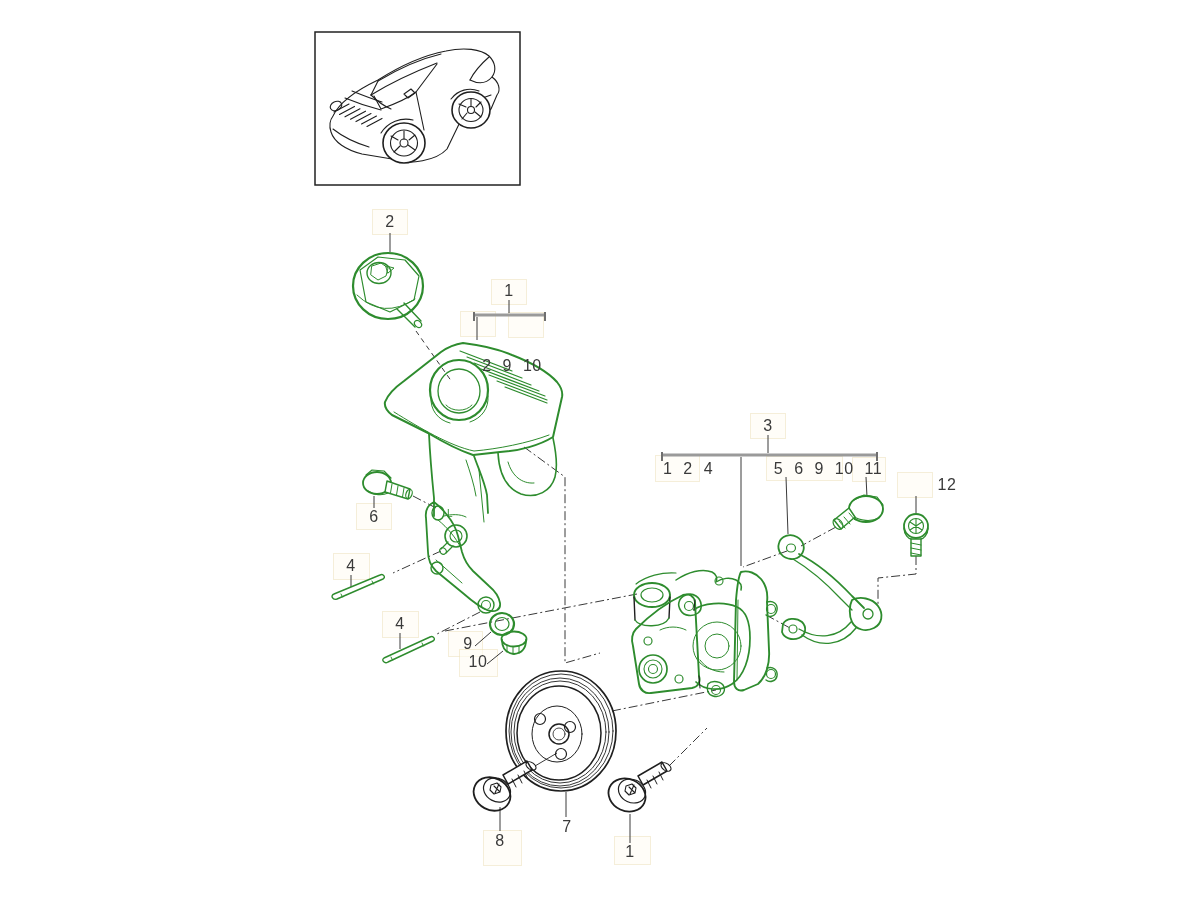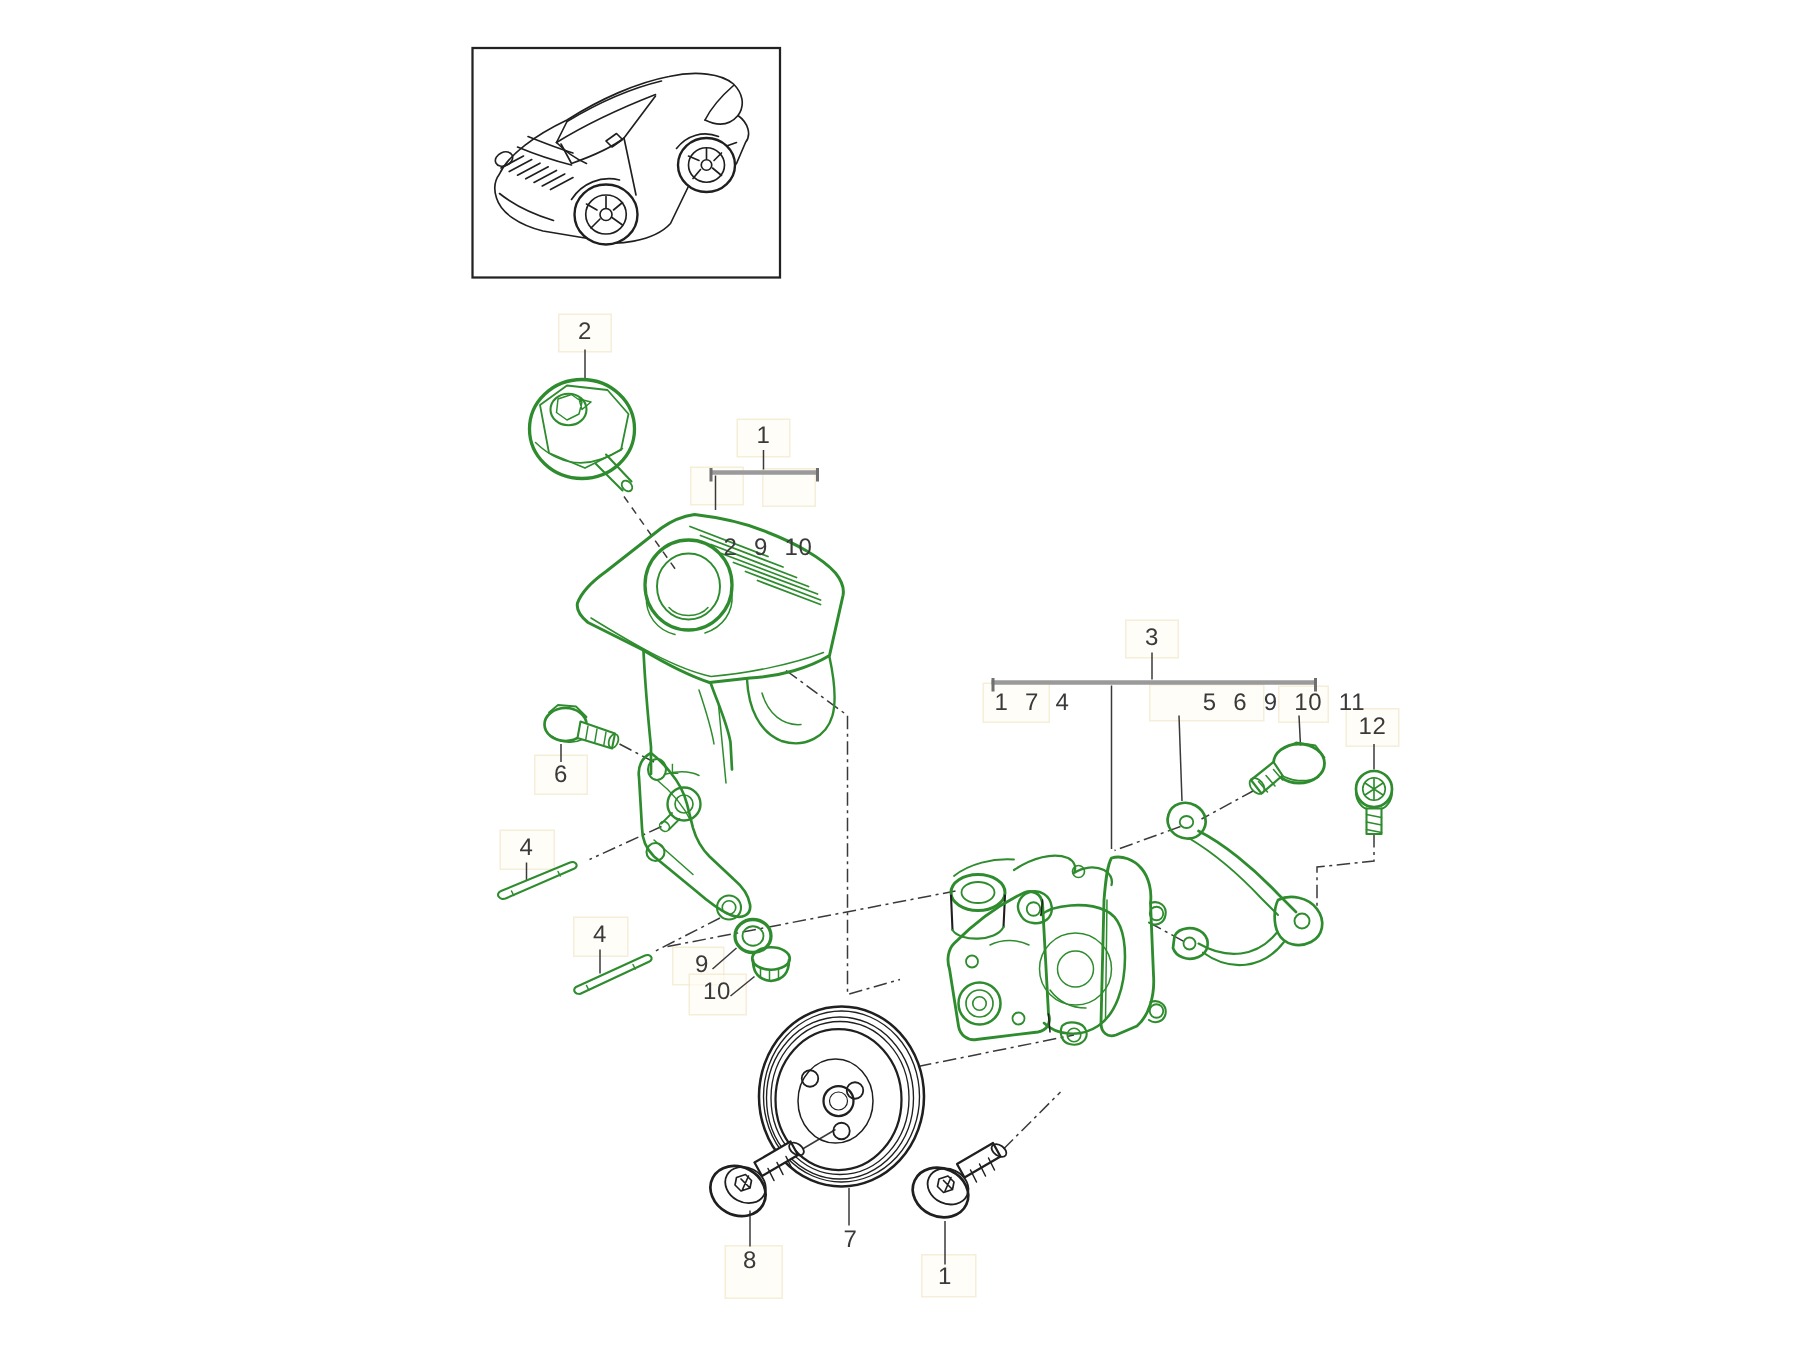--- a/index.html
+++ b/index.html
@@ -295,26 +295,26 @@
       <path class="bk" stroke-width="1" d="M647,780 l4,8 M653,776 l4,8 M659,772 l4,8"></path>
       <ellipse class="bk" cx="666" cy="767" rx="3.5" ry="5.5" transform="rotate(-55 666 767)" stroke-width="1.2"></ellipse>
     </g>
   </svg>
 
   <div class="layer" id="callout-layer">
       <div class="callout" style="left: 390px; top: 222px;">2</div>
       <div class="callout" style="left: 509px; top: 291px;">1</div>
       <div class="callout group" style="left: 512px; top: 326px; margin-top: 40px;">2 9 10</div>
       <div class="callout" style="left: 768px; top: 426px;">3</div>
-      <div class="callout group" style="left: 688px; top: 469px;">1 7 4</div>
-      <div class="callout group" style="left: 828px; top: 469px; margin-left: 28px;">5 6 9 10 11</div>
+      <div class="callout group" style="left: 688px; top: 469px;">1 2 4</div>
+      <div class="callout group" style="left: 828px; top: 469px;">5 6 9 10 11</div>
       <div class="callout" style="left: 374px; top: 517px;">6</div>
       <div class="callout" style="left: 351px; top: 566px;">4</div>
       <div class="callout" style="left: 400px; top: 624px;">4</div>
       <div class="callout" style="left: 468px; top: 644px;">9</div>
       <div class="callout" style="left: 478px; top: 662px;">10</div>
       <div class="callout" style="left: 567px; top: 827px;">7</div>
       <div class="callout" style="left: 500px; top: 841px;">8</div>
       <div class="callout" style="left: 630px; top: 852px;">1</div>
-      <div class="callout" style="left: 915px; top: 485px;">12</div>
+      <div class="callout" style="left: 947px; top: 485px;">12</div>
       <div class="callout cast-mark" style="left: 450px; top: 514px;">L</div>
     </div>
 </div>
 
 </body></html>

